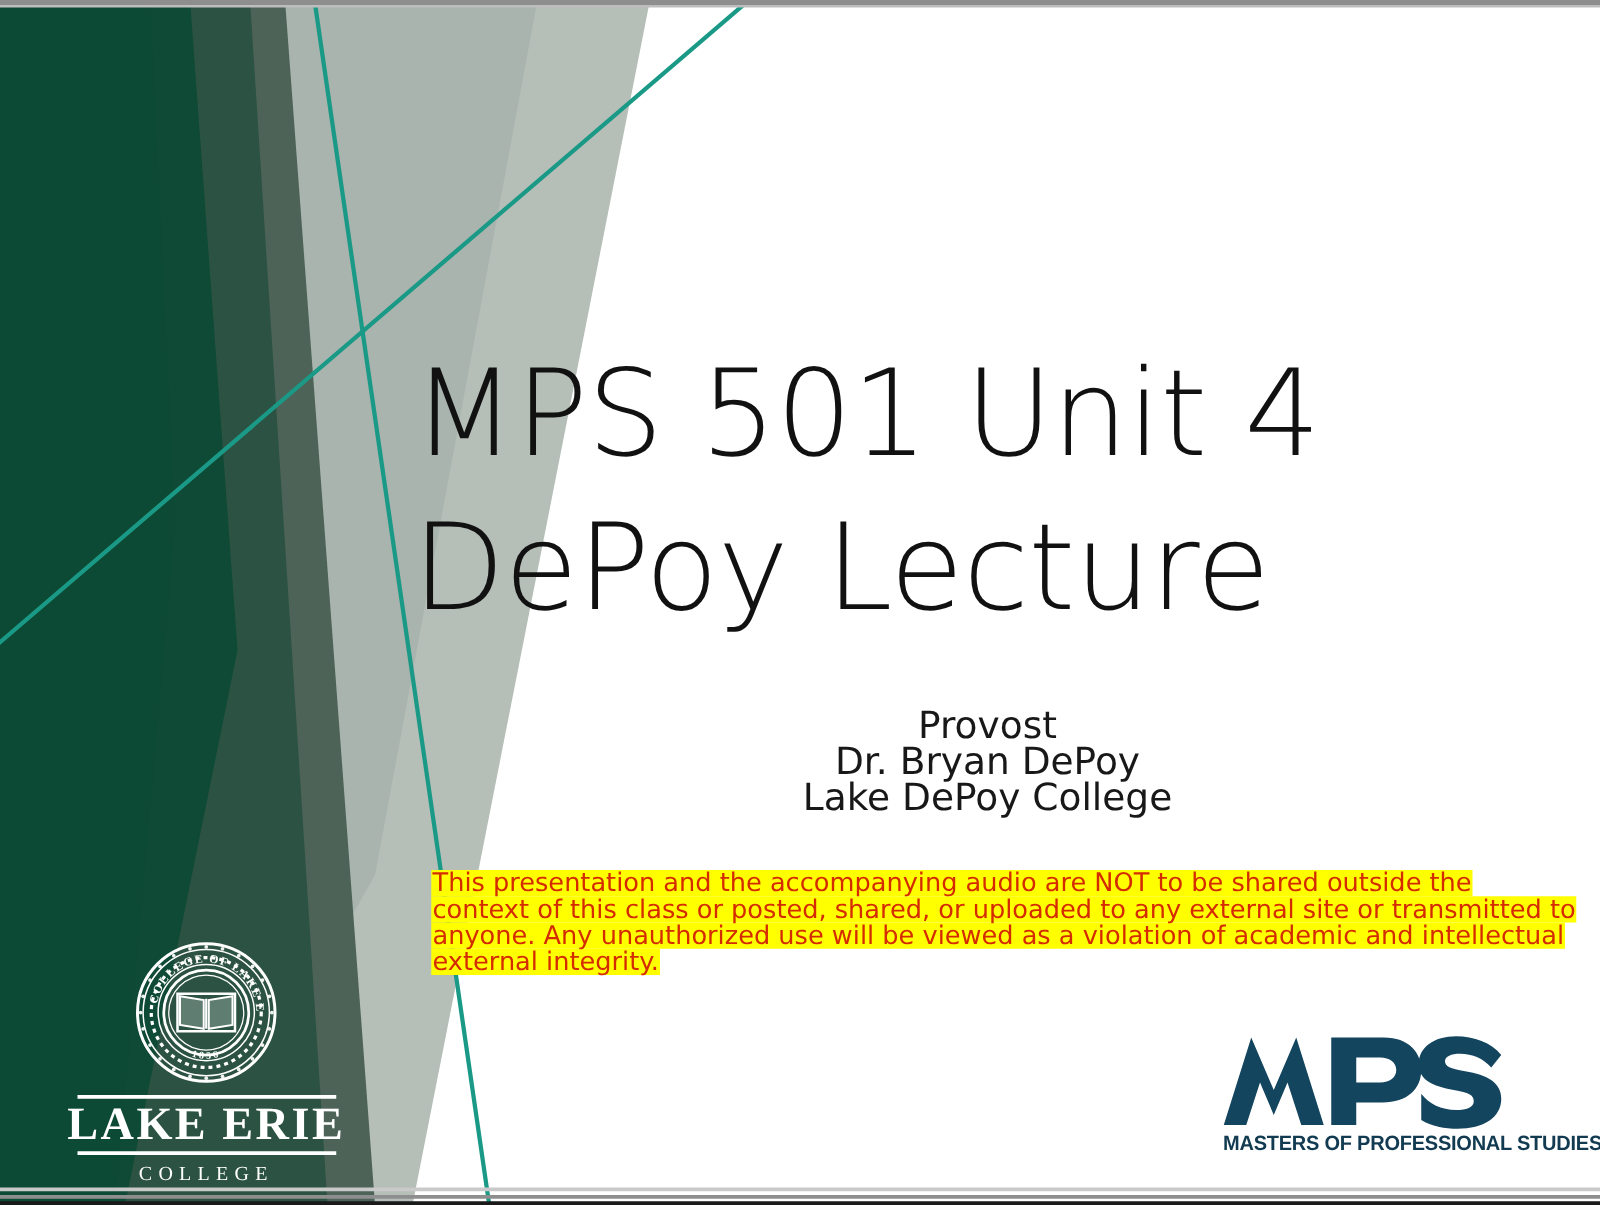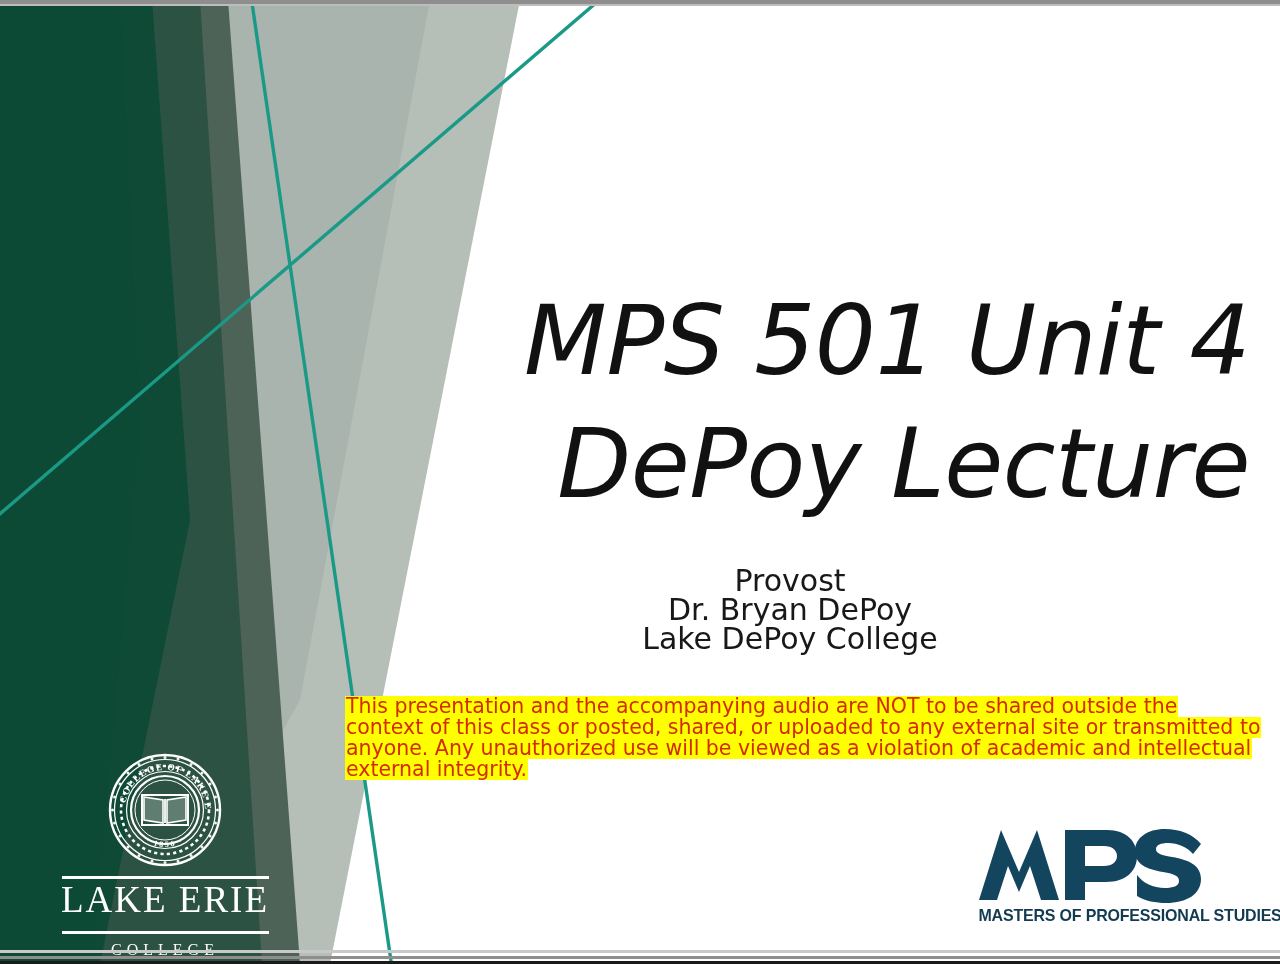--- a/index.html
+++ b/index.html
@@ -40,25 +40,24 @@
   #frame-top    { top: 0;   height: 4px; background: #8e8e8e; }
   #frame-top2   { top: 4px; height: 2px; background: #bdbdbd; }
   #frame-bot    { top: 950px; height: 3px; background: #c9c9c9; }
   #frame-bot2   { top: 956px; height: 3px; background: #8e8e8e; }
   #frame-bot3   { top: 961px; height: 3px; background: #1a1a1a; }
 
   
   #title-block {
     position: absolute;
     left: 330px;
-    top: 280px;
+    top: 270px;
     width: 920px;
-    text-align: right;
+    text-align: left;
     z-index: 4;
-    font-style: italic;
   }
   .title-line {
     font-family: "DejaVu Sans", sans-serif;
     font-weight: 300;
     font-size: 96px;
     line-height: 1.28;
     color: #111111;
     letter-spacing: -0.5px;
     white-space: nowrap;
   }
@@ -107,26 +106,26 @@
     top: 750px;
     width: 250px;
     z-index: 5;
     text-align: center;
   }
   #lec-seal { display: block; margin: 0 auto; }
   #lec-wordmark { margin-top: 6px; }
   .lec-rule { height: 3px; background: #ffffff; margin: 0 auto; width: 207px; }
   #lec-name {
     font-family: "Liberation Serif", serif;
-    font-weight: normal;
+    font-weight: bold;
     font-size: 37px;
     line-height: 1.06;
     letter-spacing: 2px;
     color: #ffffff;
-    padding: 1px 0 12px 0;
+    padding: 1px 0 2px 0;
   }
   #lec-sub {
     font-family: "Liberation Serif", serif;
     font-weight: normal;
     font-size: 16px;
     letter-spacing: 5px;
     color: #ffffff;
     margin-top: 7px;
   }
 

